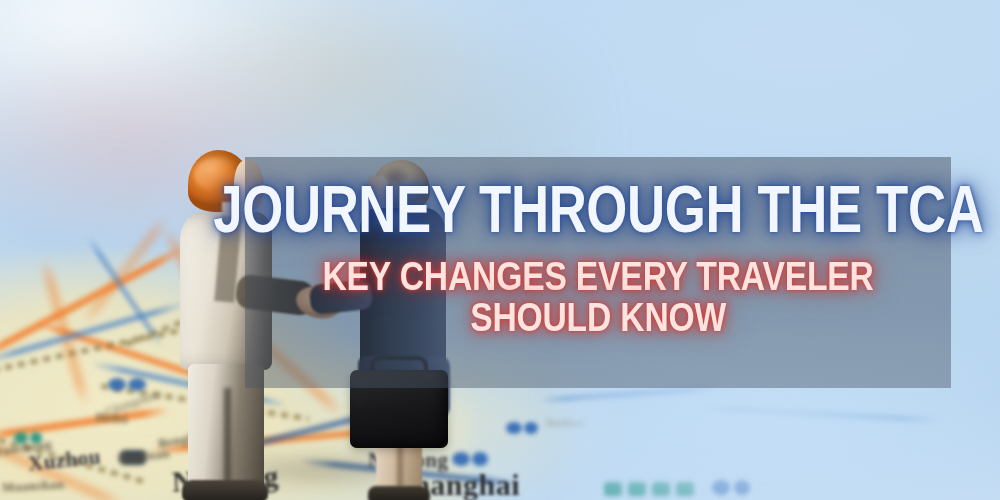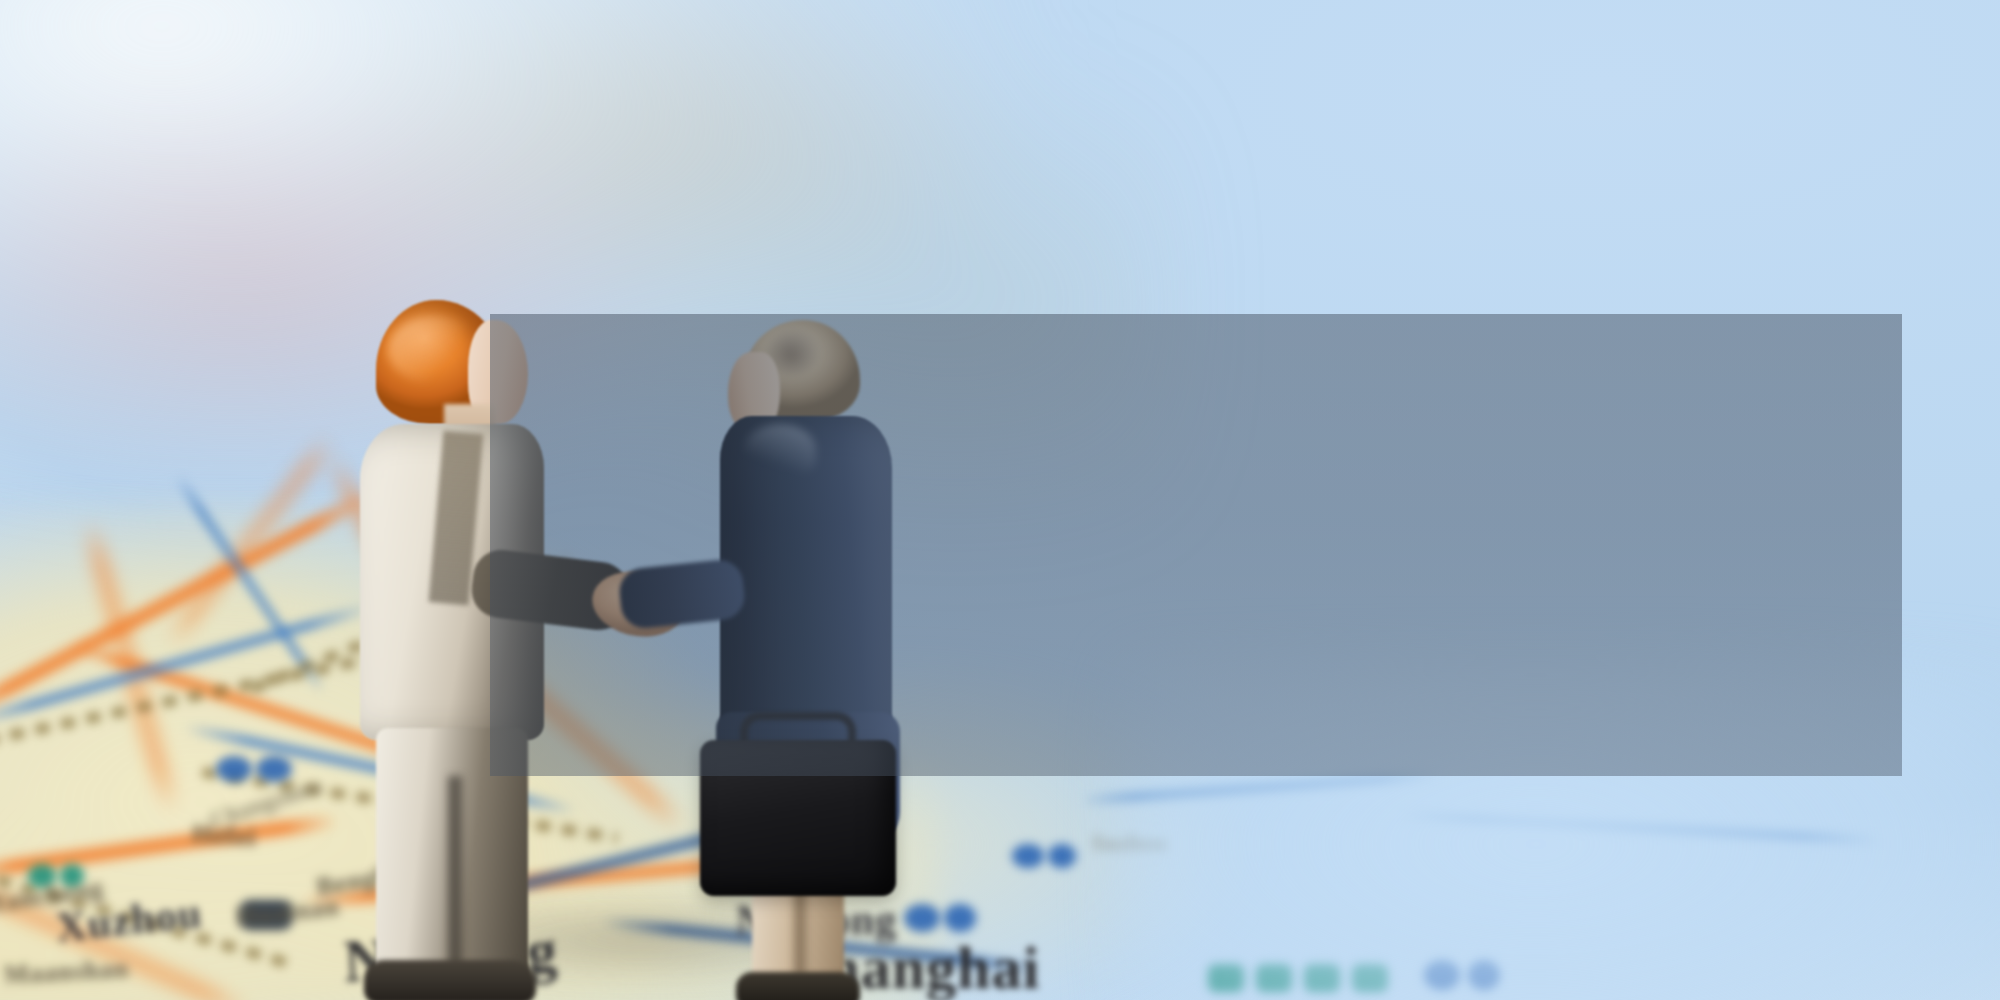--- a/index.html
+++ b/index.html
@@ -425,14 +425,21 @@
       <div class="r-leg-split"></div>
       <div class="r-shoe"></div>
       <div class="r-arm"></div>
       <div class="r-case-handle"></div>
       <div class="r-case"></div>
     </div>
   </div>
 
   <div id="overlay-panel"></div>
 
+  <div id="headline-block">
+    <div id="title">JOURNEY THROUGH THE TCA</div>
+    <div id="subtitle">
+      <span class="sub-line">KEY CHANGES EVERY TRAVELER</span>
+      <span class="sub-line">SHOULD KNOW</span>
+    </div>
+  </div>
 
 </div>
 
 </body></html>

